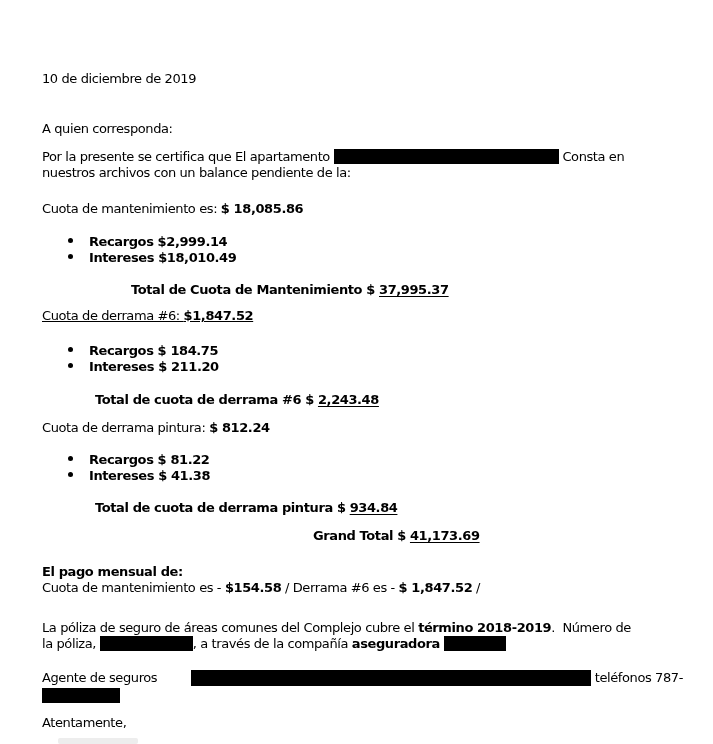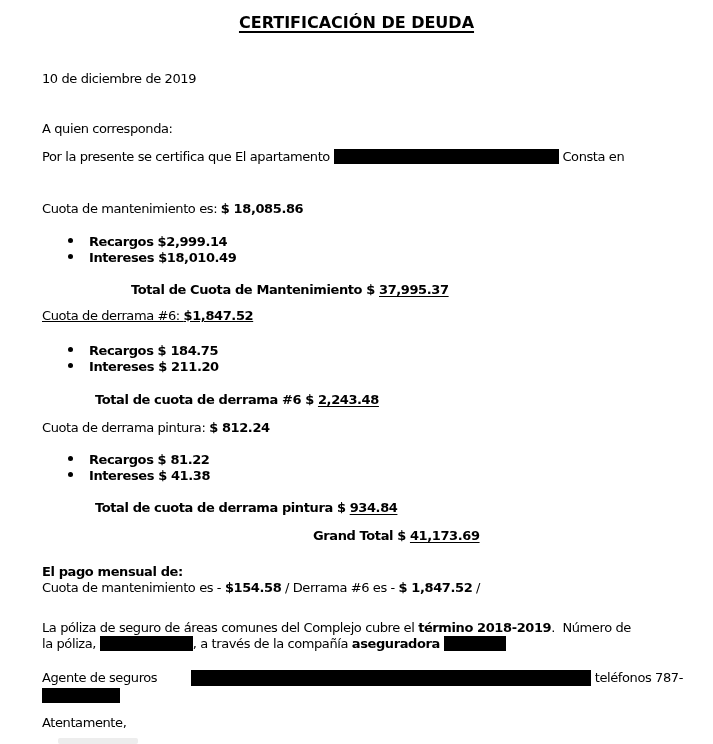--- a/index.html
+++ b/index.html
@@ -60,27 +60,27 @@
     position: absolute;
     background: #ededed;
     border-radius: 2px;
   }
 </style>
 </head>
 <body>
 
 <div class="page">
 
-  <div class="doc-title">CERTIFICACIÓN DE DEUDA</div>
 
   <div class="line" style="top:71px; left:42px;">10 de diciembre de 2019</div>
 
   <div class="line" style="top:121px; left:42px;">A quien corresponda:</div>
 
   <div class="line" style="top:149px; left:42px;"><span>Por la presente se certifica que El apartamento </span><span class="redact" style="width:225px;"></span><span> Consta en</span></div>
+  <div class="line" style="top:165px; left:42px;">nuestros archivos con un balance pendiente de la:</div>
 
   <div class="line" style="top:201px; left:42px;"><span>Cuota de mantenimiento es: </span><span class="b">$ 18,085.86</span></div>
   <div class="line b" style="top:234px; left:68px;"><span class="bullet-dot"></span><span>Recargos $2,999.14</span></div>
   <div class="line b" style="top:250px; left:68px;"><span class="bullet-dot"></span><span>Intereses $18,010.49</span></div>
   <div class="line b" style="top:282px; left:95px;margin-left:36px;"><span>Total de Cuota de Mantenimiento $ </span><span class="u">37,995.37</span></div>
 
   <div class="line" style="top:308px; left:42px;text-decoration:underline;"><span>Cuota de derrama #6: </span><span class="b">$1,847.52</span></div>
   <div class="line b" style="top:343px; left:68px;"><span class="bullet-dot"></span><span>Recargos $ 184.75</span></div>
   <div class="line b" style="top:359px; left:68px;"><span class="bullet-dot"></span><span>Intereses $ 211.20</span></div>
   <div class="line b" style="top:392px; left:95px;"><span>Total de cuota de derrama #6 $ </span><span class="u">2,243.48</span></div>

